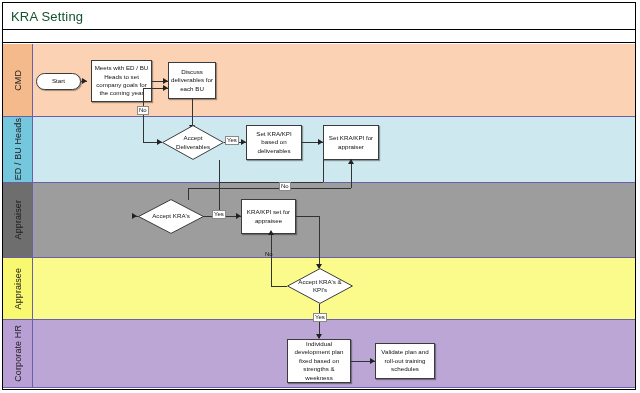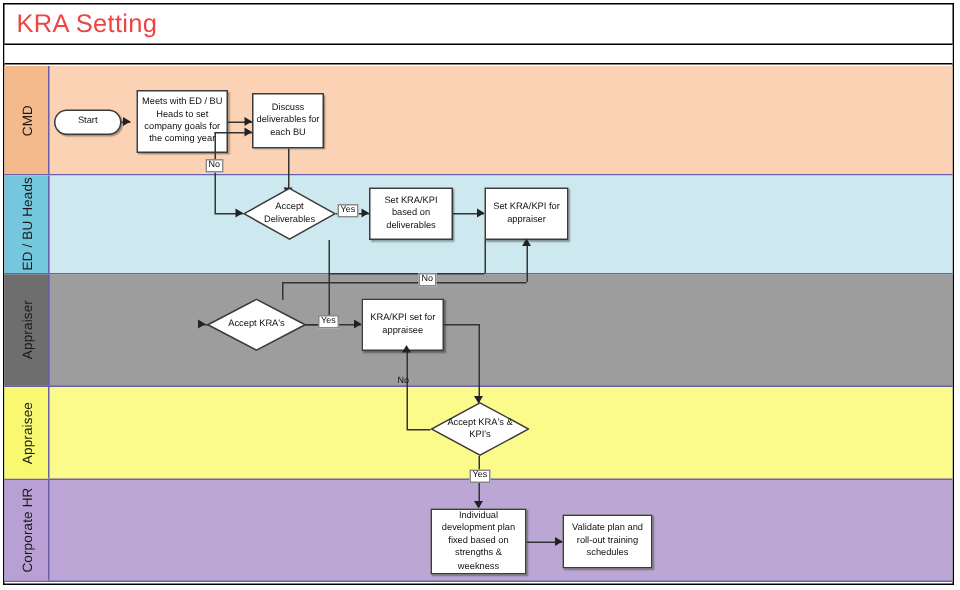--- a/index.html
+++ b/index.html
@@ -21,21 +21,21 @@
   }
 
   
   .title-bar{
     position:absolute;left:3px;top:3px;width:632px;height:27px;
     border-bottom:1px solid #000000;
     box-sizing:border-box;
     display:flex;align-items:center;
   }
   .title-text{
-    font-size:17px;color:#ef4444;padding-left:8px;letter-spacing:.2px;
+    font-size:13px;color:#14532d;padding-left:8px;letter-spacing:.2px;
   }
   .subtitle-bar{
     position:absolute;left:3px;top:30px;width:632px;height:13px;
     border-bottom:1px solid #000000;
     box-sizing:border-box;background:#ffffff;
   }
 
   
   .lanes{
     position:absolute;left:3px;top:44px;width:632px;height:344px;

